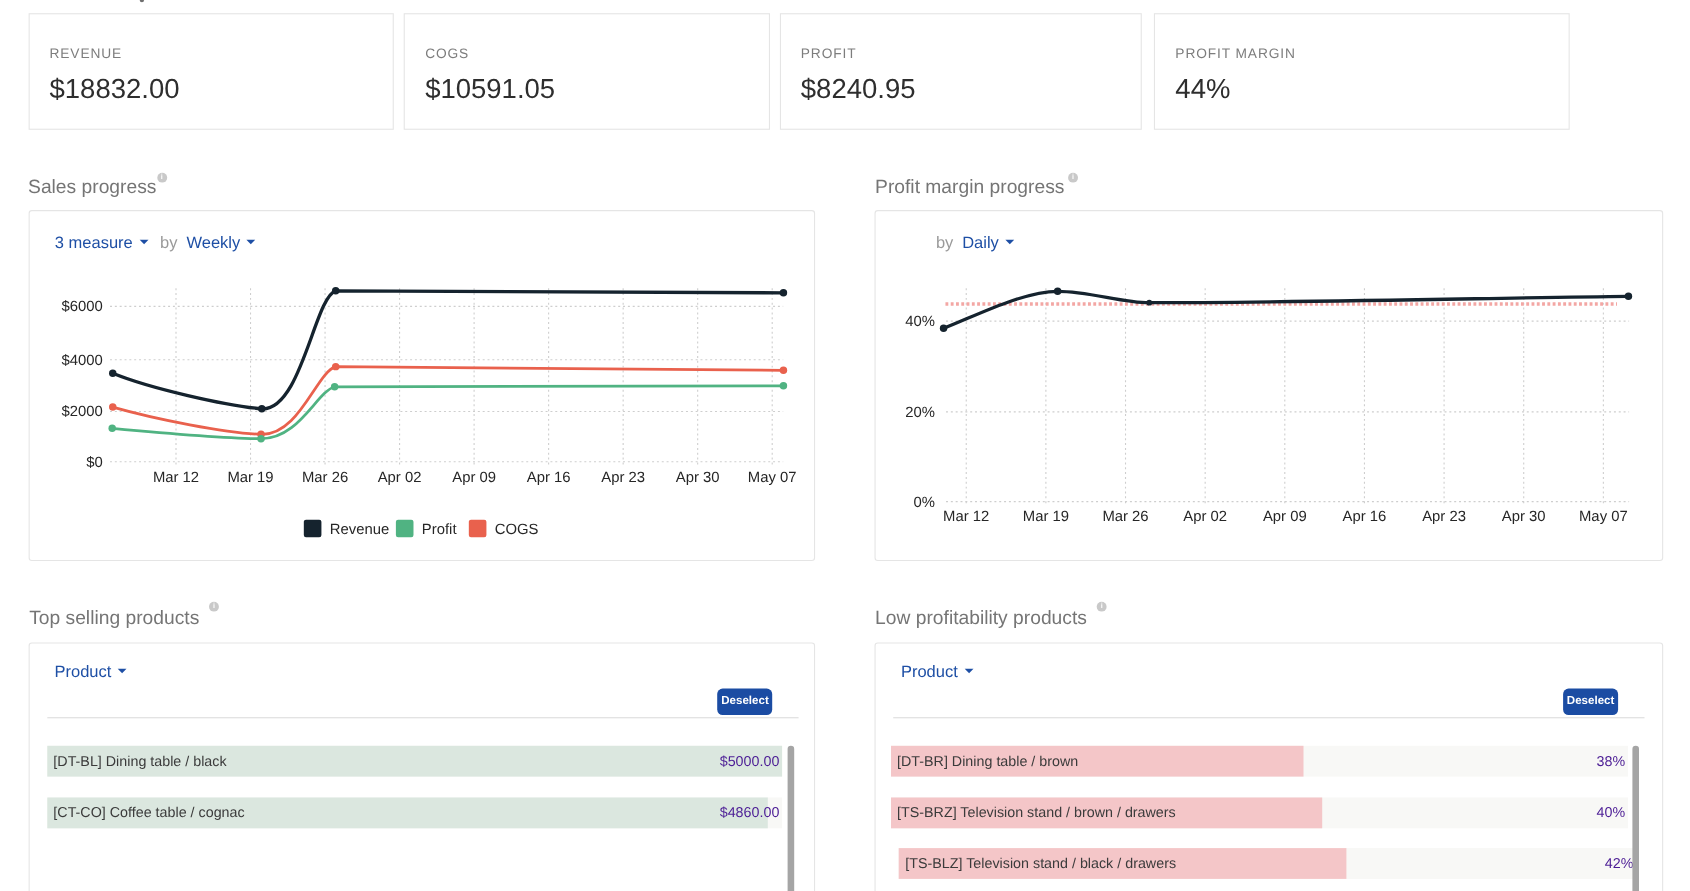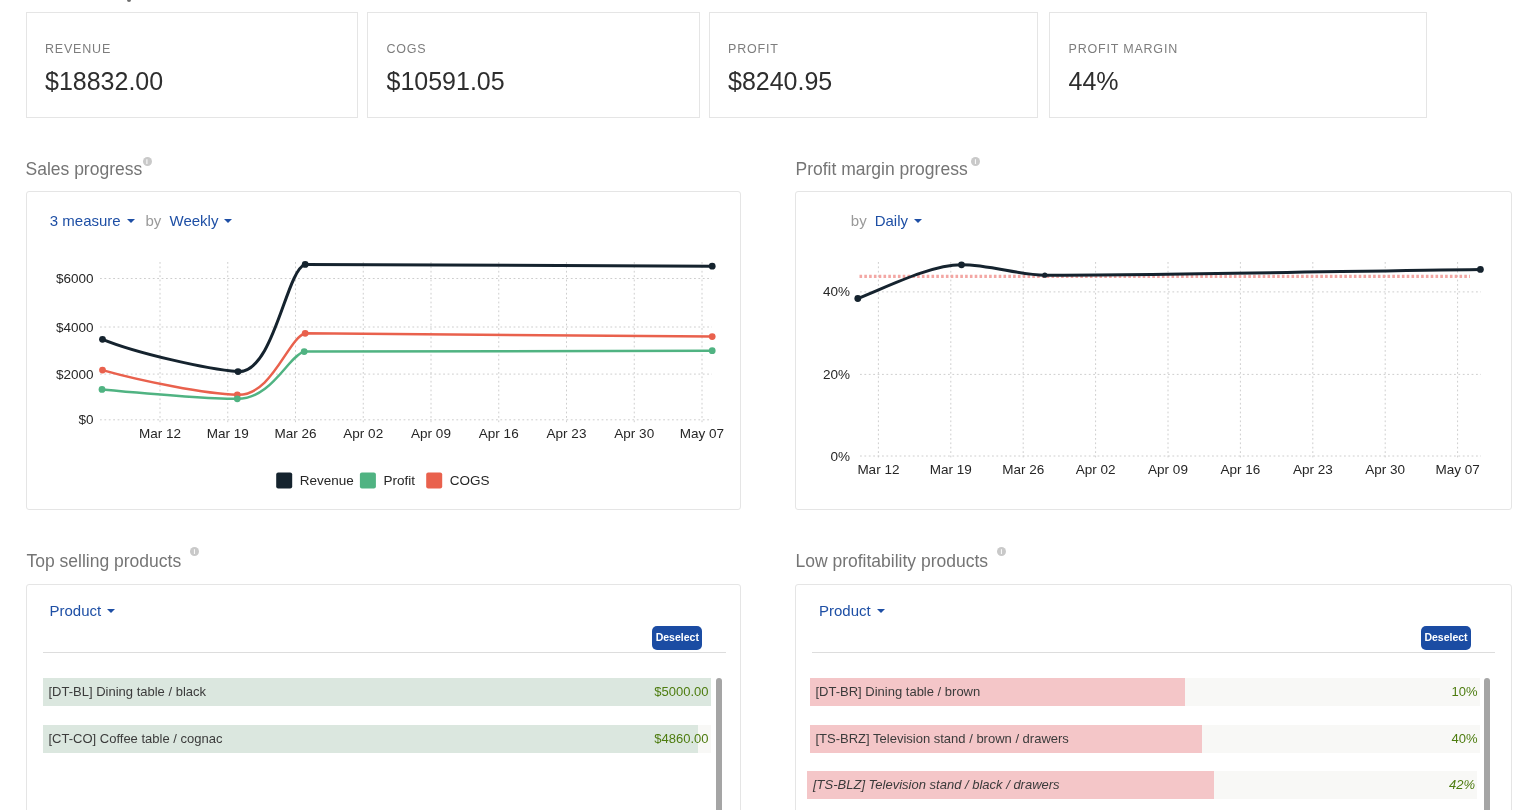--- a/index.html
+++ b/index.html
@@ -20,21 +20,21 @@
     border-right:4px solid transparent; border-top:4.5px solid #1e4fa5; vertical-align:middle;
     margin-left:6px; margin-bottom:2px; }
   .debtn { position:absolute; width:50px; height:23.5px; background:#1b4ca3; border-radius:4px;
     color:#fff; font-size:10.5px; text-align:center; line-height:23.5px; font-weight:bold; border-radius:5px; }
   .divider { position:absolute; height:1px; background:#ddd; }
   .row { position:absolute; height:28px; background:#f8f8f6; }
   .bar { position:absolute; left:0; top:0; height:28px; }
   .gbar { background:#dbe7df; }
   .pbar { background:#f4c6c8; }
   .rlabel { position:absolute; left:6px; top:0; height:28px; line-height:28px; font-size:13px; color:#3b3b3b; white-space:nowrap; }
-  .rvalue { position:absolute; right:2px; top:0; height:28px; line-height:28px; font-size:13px; color:#4d7c0f;margin-left:12px; }
+  .rvalue { position:absolute; right:2px; top:0; height:28px; line-height:28px; font-size:13px; color:#4c1d95;margin-left:12px; }
   .sbar { position:absolute; width:6px; background:#a5a5a5; border-radius:3px; }
 </style>
 </head>
 <body>
 
 <div style="position:absolute; left:127.2px; top:0; width:3.6px; height:1.6px; background:#6f6f6f; border-radius:0 0 2px 2px;"></div>
 
 <div class="card" style="left:25.5px; top:12px; width:332px; height:106px; border-radius:0;">
   <div class="kpi-label">REVENUE</div>
   <div class="kpi-value">$18832.00</div>
@@ -203,26 +203,26 @@
   <div class="sbar" style="left:689px; top:93.3px; height:207px;"></div>
 </div>
 
 <div class="card" style="left:795px; top:584px; width:717px; height:300px;">
   <div class="ctl blue" style="left:23px; top:17px;">Product<span class="caret"></span></div>
   <div class="debtn" style="left:625px; top:41.4px;">Deselect All</div>
   <div class="divider" style="left:16px; top:67px; width:683px;"></div>
   <div class="row" style="left:13.5px; top:93px; width:670px;">
     <div class="bar pbar" style="width:375.5px;"></div>
     <div class="rlabel">[DT-BR] Dining table / brown</div>
-    <div class="rvalue">10%</div>
+    <div class="rvalue">38%</div>
   </div>
   <div class="row" style="left:13.5px; top:140px; width:670px;text-align:right;">
     <div class="bar pbar" style="width:392.9px;"></div>
     <div class="rlabel">[TS-BRZ] Television stand / brown / drawers</div>
     <div class="rvalue">40%</div>
   </div>
-  <div class="row" style="left:11px; top:186px; width:670px;font-style:italic;">
+  <div class="row" style="left:21px; top:186px; width:670px;">
     <div class="bar pbar" style="width:407px;"></div>
     <div class="rlabel">[TS-BLZ] Television stand / black / drawers</div>
     <div class="rvalue">42%</div>
   </div>
   <div class="sbar" style="left:688px; top:93.3px; height:207px;"></div>
 </div>
 
 </body></html>

